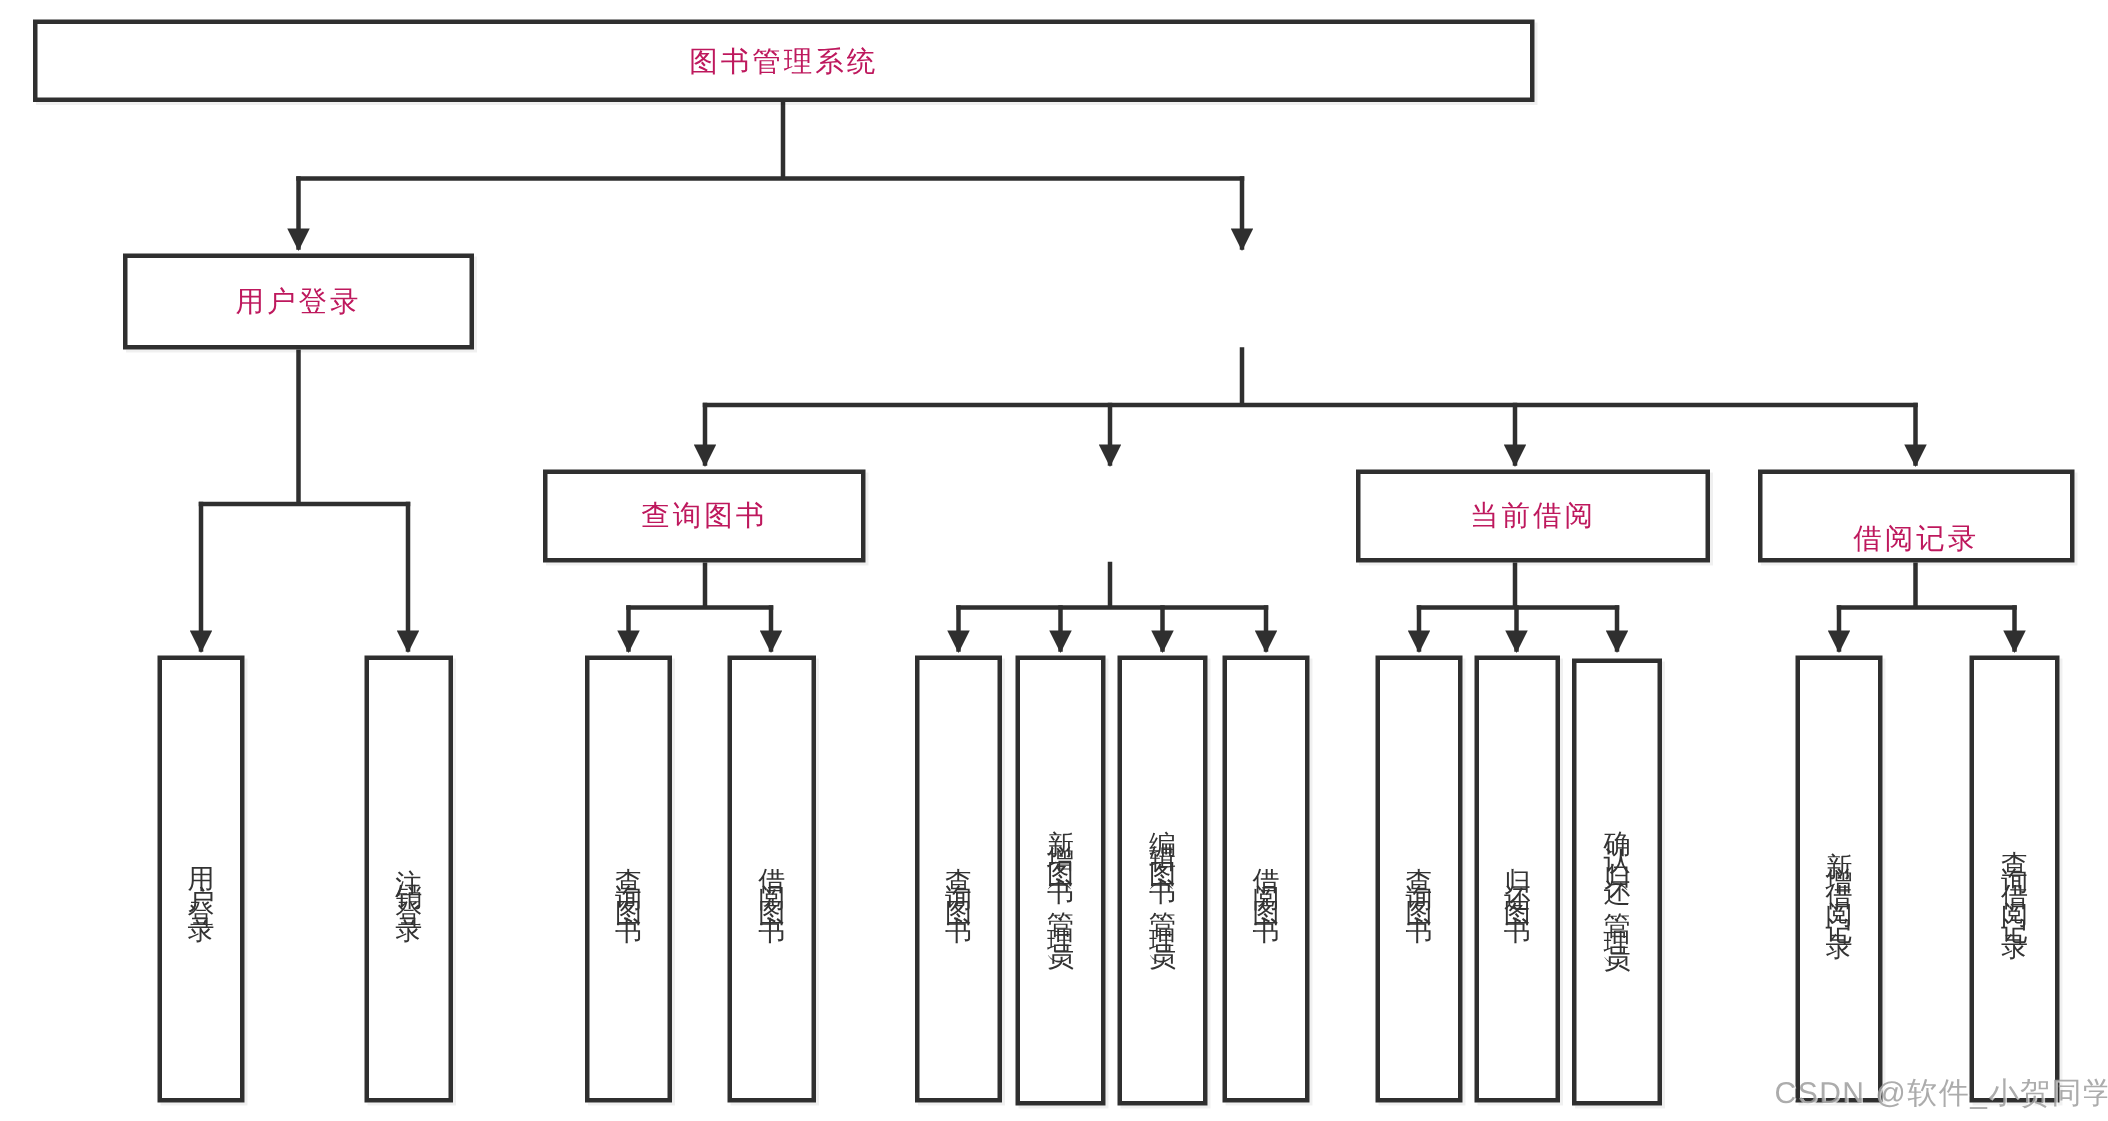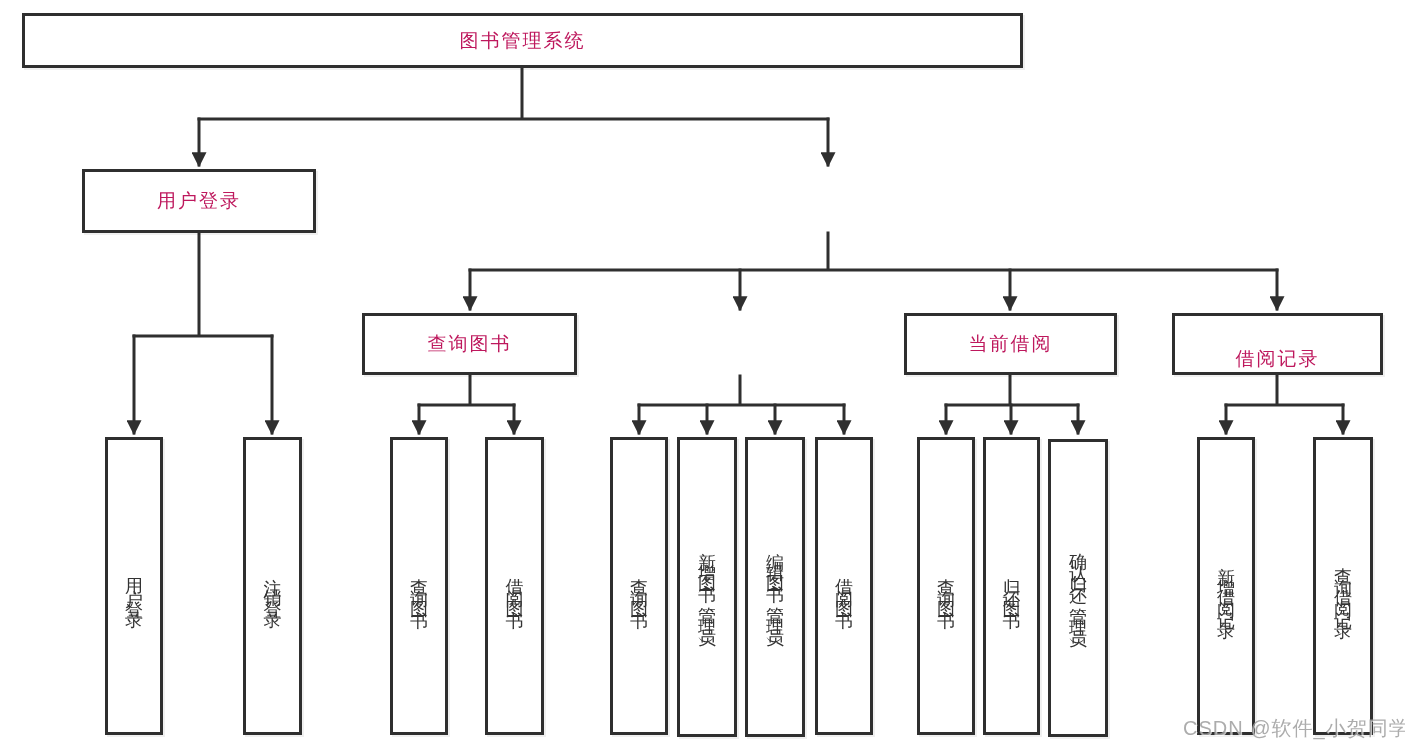--- a/index.html
+++ b/index.html
@@ -101,21 +101,21 @@
     <span class="hlabel">图书管理系统</span>
   </div>
 
   <div class="node" style="left:82px;top:169px;width:234px;height:64px;">
     <span class="hlabel">用户登录</span>
   </div>
 
   <div class="node" style="left:362px;top:313px;width:215px;height:62px;">
     <span class="hlabel">查询图书</span>
   </div>
-  <div class="node" style="left:904px;top:313px;width:213px;height:62px;">
+  <div class="node" style="left:904px;top:313px;width:236px;height:62px;">
     <span class="hlabel">当前借阅</span>
   </div>
   <div class="node" style="left:1172px;top:313px;width:211px;height:62px;align-items:flex-end;">
     <span class="hlabel">借阅记录</span>
   </div>
 
   <div class="node" style="left:105px;top:437px;width:58px;height:298px;">
     <span class="vlabel">用户登录</span>
   </div>
   <div class="node" style="left:243px;top:437px;width:59px;height:298px;">

